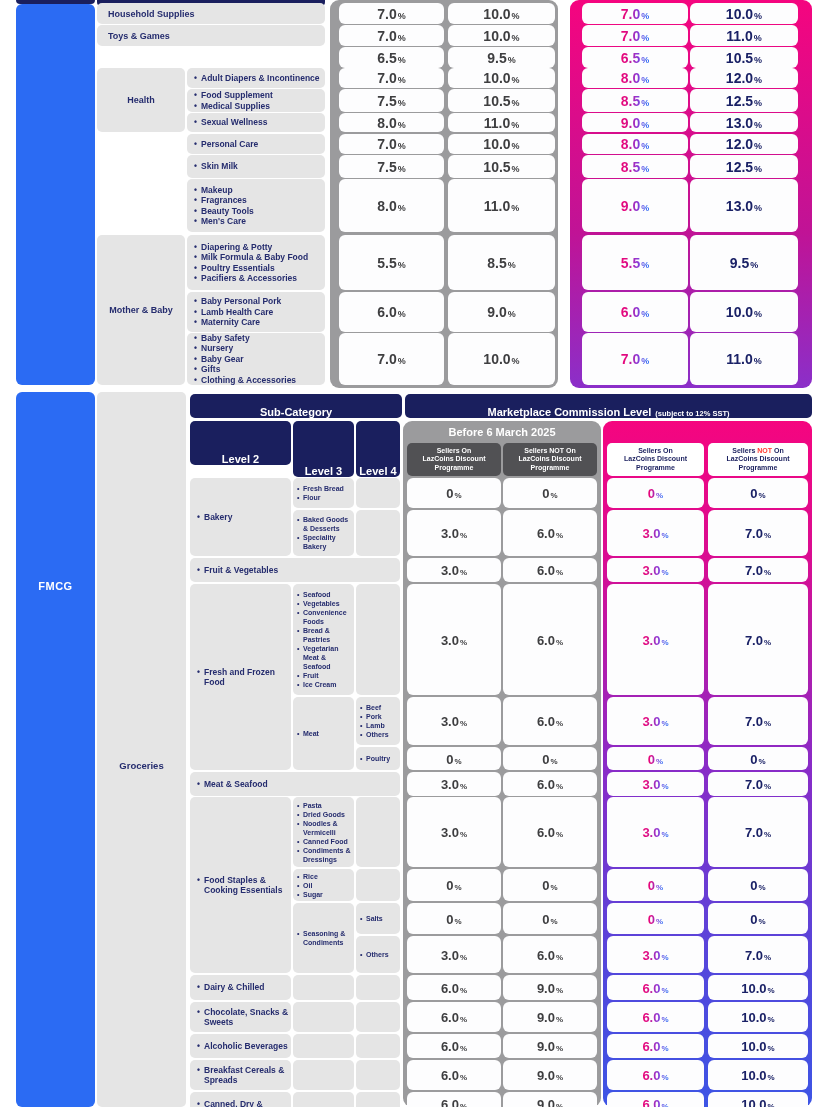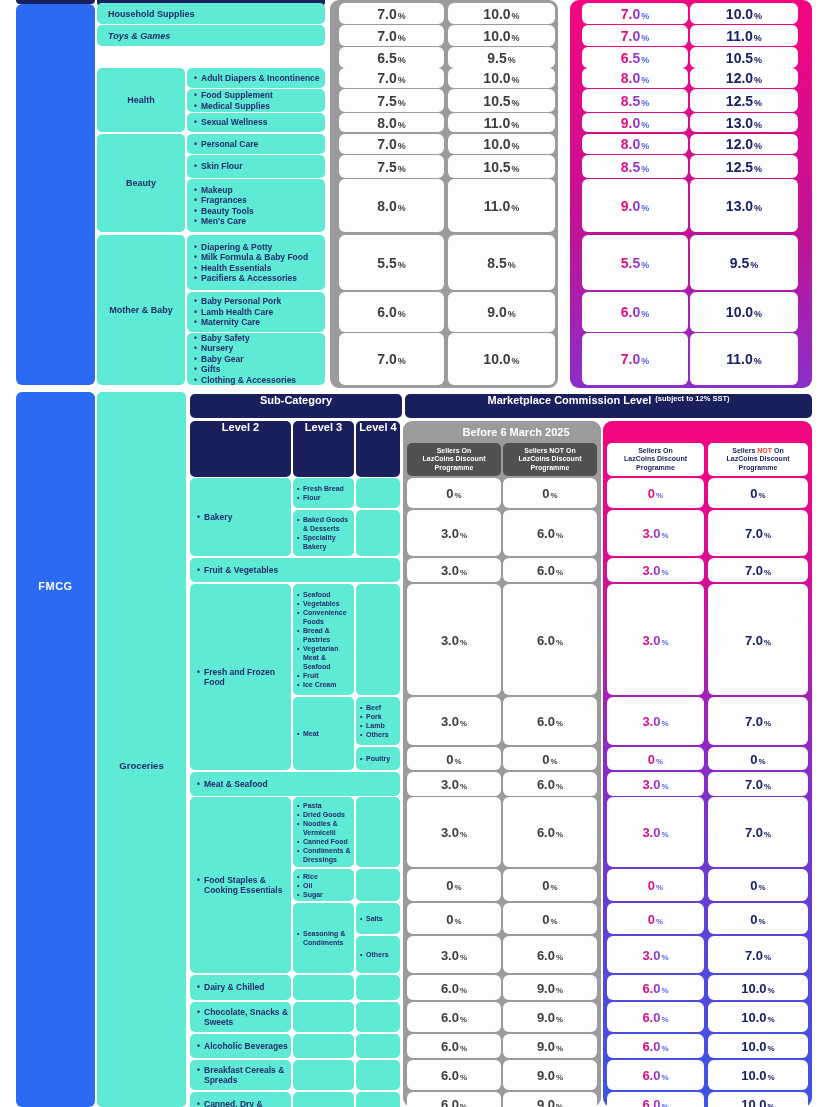--- a/index.html
+++ b/index.html
@@ -5,25 +5,25 @@
   html,body{margin:0;padding:0;background:#fff;}
   #canvas{position:relative;width:828px;height:1107px;overflow:hidden;background:#fff;
           font-family:"Liberation Sans",sans-serif;}
   .sliver{position:absolute;background:#1A1F5E;border-radius:0 0 4px 4px;}
   .bluecell{position:absolute;background:#2B6BF3;border-radius:6px;}
   .panel{position:absolute;border-radius:9px;}
   .panel.gray{background:#9B9B9D;}
   .panel.pink-up{background:linear-gradient(180deg,#F5057F 0%,#C01396 60%,#8B2FC9 100%);}
   .panel.pink-low{background:linear-gradient(180deg,#F5057F 0%,#D90D92 20%,#8A2BC7 50%,#5347DC 80%,#3D55E5 100%);}
   .navybox{position:absolute;background:#1A1F5E;border-radius:5px;color:#fff;display:flex;
-           align-items:flex-start;justify-content:center;font-weight:bold;font-size:11px;text-align:center;}
+           align-items:flex-end;justify-content:center;font-weight:bold;font-size:11px;text-align:center;}
   .navybox .note{font-weight:bold;font-size:7.5px;margin-left:4px;}
   .ptitle{position:absolute;color:#fff;font-weight:bold;font-size:11px;display:flex;
           align-items:center;justify-content:center;text-align:center;}
-  .cell{position:absolute;background:#5eead4;border-radius:5px;color:#252C6E;box-sizing:border-box;}
+  .cell{position:absolute;background:#e5e5e5;border-radius:5px;color:#252C6E;box-sizing:border-box;}
   .lbl{display:flex;align-items:center;padding-left:11px;font-weight:bold;font-size:9px;}
   .grp{display:flex;align-items:center;justify-content:center;text-align:center;
        font-weight:bold;font-size:9px;padding:0 4px;}
   .items{display:flex;flex-direction:column;justify-content:center;
          padding:2px 2px 2px 7px;font-size:8.5px;font-weight:bold;}
   .items.sm{font-size:7px;padding-left:4px;}
   .bullet{display:flex;line-height:10.5px;}
   .items.sm .bullet{line-height:9px;}
   .bullet .dot{width:7px;flex:none;}
   .items.sm .bullet .dot{width:6px;}
@@ -59,53 +59,53 @@
   <div class="panel gray" style="left:330px;top:0;width:228px;height:388px"></div>
   <div class="panel pink-up" style="left:570px;top:0;width:242px;height:388px"></div>
 
   <div class="navybox" style="left:190px;top:394px;width:212px;height:24px">
     <span>Sub-Category</span>
   </div>
   <div class="navybox" style="left:405px;top:394px;width:407px;height:24px">
     <span>Marketplace Commission Level</span>
     <span class="note">(subject to 12% SST)</span>
   </div>
-  <div class="navybox" style="left:190px;top:421px;width:101px;height:56px">
+  <div class="navybox" style="left:190px;top:421px;width:101px;height:44px">
       <span>Level 2</span>
     </div>
   <div class="navybox" style="left:293px;top:421px;width:61px;height:56px">
       <span>Level 3</span>
     </div>
   <div class="navybox" style="left:356px;top:421px;width:44px;height:56px">
       <span>Level 4</span>
     </div>
 
   <div class="panel gray" style="left:403px;top:421px;width:198px;height:686px"></div>
   <div class="panel pink-low" style="left:603px;top:421px;width:209px;height:686px"></div>
-  <div class="ptitle" style="left:417px;top:423px;width:198px;height:18px">Before 6 March 2025</div>
+  <div class="ptitle" style="left:403px;top:423px;width:198px;height:18px">Before 6 March 2025</div>
 
   <div class="bluecell" style="left:16px;top:392px;width:79px;height:715px"></div>
   <div class="whitelabel" style="left:16px;top:578px;width:79px;height:16px">FMCG</div>
   <div class="cell" style="left:97px;top:392px;width:89px;height:715px"></div>
   <div class="navylabel" style="left:97px;top:758px;width:89px;height:14px">Groceries</div>
 
 <div class="cell lbl" style="left: 97px; top: 3px; width: 228px; height: 21px;">Household Supplies</div>
     <div class="vcell g big" style="left: 339px; top: 3px; width: 105px; height: 21px;">
       <span class="gw"><span class="vt">7.0</span><span class="pct">%</span></span>
     </div>
     <div class="vcell g big" style="left: 448px; top: 3px; width: 107px; height: 21px;">
       <span class="gw"><span class="vt">10.0</span><span class="pct">%</span></span>
     </div>
     <div class="vcell p1 big" style="left: 582px; top: 3px; width: 106px; height: 21px;">
       <span class="gw"><span class="vt">7.0</span><span class="pct">%</span></span>
     </div>
     <div class="vcell p2 big" style="left: 690px; top: 3px; width: 108px; height: 21px;">
       <span class="gw"><span class="vt">10.0</span><span class="pct">%</span></span>
     </div>
-    <div class="cell lbl" style="left: 97px; top: 25px; width: 228px; height: 21px; font-style: italic;">Toys &amp; Games</div>
+    <div class="cell lbl" style="left: 97px; top: 25px; width: 228px; height: 21px;">Toys &amp; Games</div>
     <div class="vcell g big" style="left: 339px; top: 25px; width: 105px; height: 21px;">
       <span class="gw"><span class="vt">7.0</span><span class="pct">%</span></span>
     </div>
     <div class="vcell g big" style="left: 448px; top: 25px; width: 107px; height: 21px;">
       <span class="gw"><span class="vt">10.0</span><span class="pct">%</span></span>
     </div>
     <div class="vcell p1 big" style="left: 582px; top: 25px; width: 106px; height: 21px;">
       <span class="gw"><span class="vt">7.0</span><span class="pct">%</span></span>
     </div>
     <div class="vcell p2 big" style="left: 690px; top: 25px; width: 108px; height: 21px;">
@@ -195,21 +195,21 @@
     </div>
     <div class="vcell p1 big" style="left: 582px; top: 134px; width: 106px; height: 20px;">
       <span class="gw"><span class="vt">8.0</span><span class="pct">%</span></span>
     </div>
     <div class="vcell p2 big" style="left: 690px; top: 134px; width: 108px; height: 20px;">
       <span class="gw"><span class="vt">12.0</span><span class="pct">%</span></span>
     </div>
     <div class="cell items" style="left: 187px; top: 155px; width: 138px; height: 23px;">
       <div class="bullet">
         <span class="dot">•</span>
-        <span>Skin Flour</span>
+        <span>Skin Milk</span>
       </div>
     </div>
     <div class="vcell g big" style="left: 339px; top: 155px; width: 105px; height: 23px;">
       <span class="gw"><span class="vt">7.5</span><span class="pct">%</span></span>
     </div>
     <div class="vcell g big" style="left: 448px; top: 155px; width: 107px; height: 23px;">
       <span class="gw"><span class="vt">10.5</span><span class="pct">%</span></span>
     </div>
     <div class="vcell p1 big" style="left: 582px; top: 155px; width: 106px; height: 23px;">
       <span class="gw"><span class="vt">8.5</span><span class="pct">%</span></span>
@@ -251,21 +251,21 @@
       <div class="bullet">
         <span class="dot">•</span>
         <span>Diapering &amp; Potty</span>
       </div>
       <div class="bullet">
         <span class="dot">•</span>
         <span>Milk Formula &amp; Baby Food</span>
       </div>
       <div class="bullet">
         <span class="dot">•</span>
-        <span>Health Essentials</span>
+        <span>Poultry Essentials</span>
       </div>
       <div class="bullet">
         <span class="dot">•</span>
         <span>Pacifiers &amp; Accessories</span>
       </div>
     </div>
     <div class="vcell g big" style="left: 339px; top: 235px; width: 105px; height: 55px;">
       <span class="gw"><span class="vt">5.5</span><span class="pct">%</span></span>
     </div>
     <div class="vcell g big" style="left: 448px; top: 235px; width: 107px; height: 55px;">
@@ -331,21 +331,20 @@
     <div class="vcell g big" style="left: 448px; top: 333px; width: 107px; height: 52px;">
       <span class="gw"><span class="vt">10.0</span><span class="pct">%</span></span>
     </div>
     <div class="vcell p1 big" style="left: 582px; top: 333px; width: 106px; height: 52px;">
       <span class="gw"><span class="vt">7.0</span><span class="pct">%</span></span>
     </div>
     <div class="vcell p2 big" style="left: 690px; top: 333px; width: 108px; height: 52px;">
       <span class="gw"><span class="vt">11.0</span><span class="pct">%</span></span>
     </div>
     <div class="cell grp" style="left: 97px; top: 68px; width: 88px; height: 64px;">Health</div>
-    <div class="cell grp" style="left: 97px; top: 134px; width: 88px; height: 98px;">Beauty</div>
     <div class="cell grp" style="left: 97px; top: 235px; width: 88px; height: 150px;">Mother &amp; Baby</div>
     <div class="shead g" style="left: 407px; top: 443px; width: 94px; height: 33px;">
       <div>Sellers On</div>
       <div>LazCoins Discount</div>
       <div>Programme</div>
     </div>
     <div class="shead g" style="left: 503px; top: 443px; width: 94px; height: 33px;">
       <div>Sellers NOT On</div>
       <div>LazCoins Discount</div>
       <div>Programme</div>

